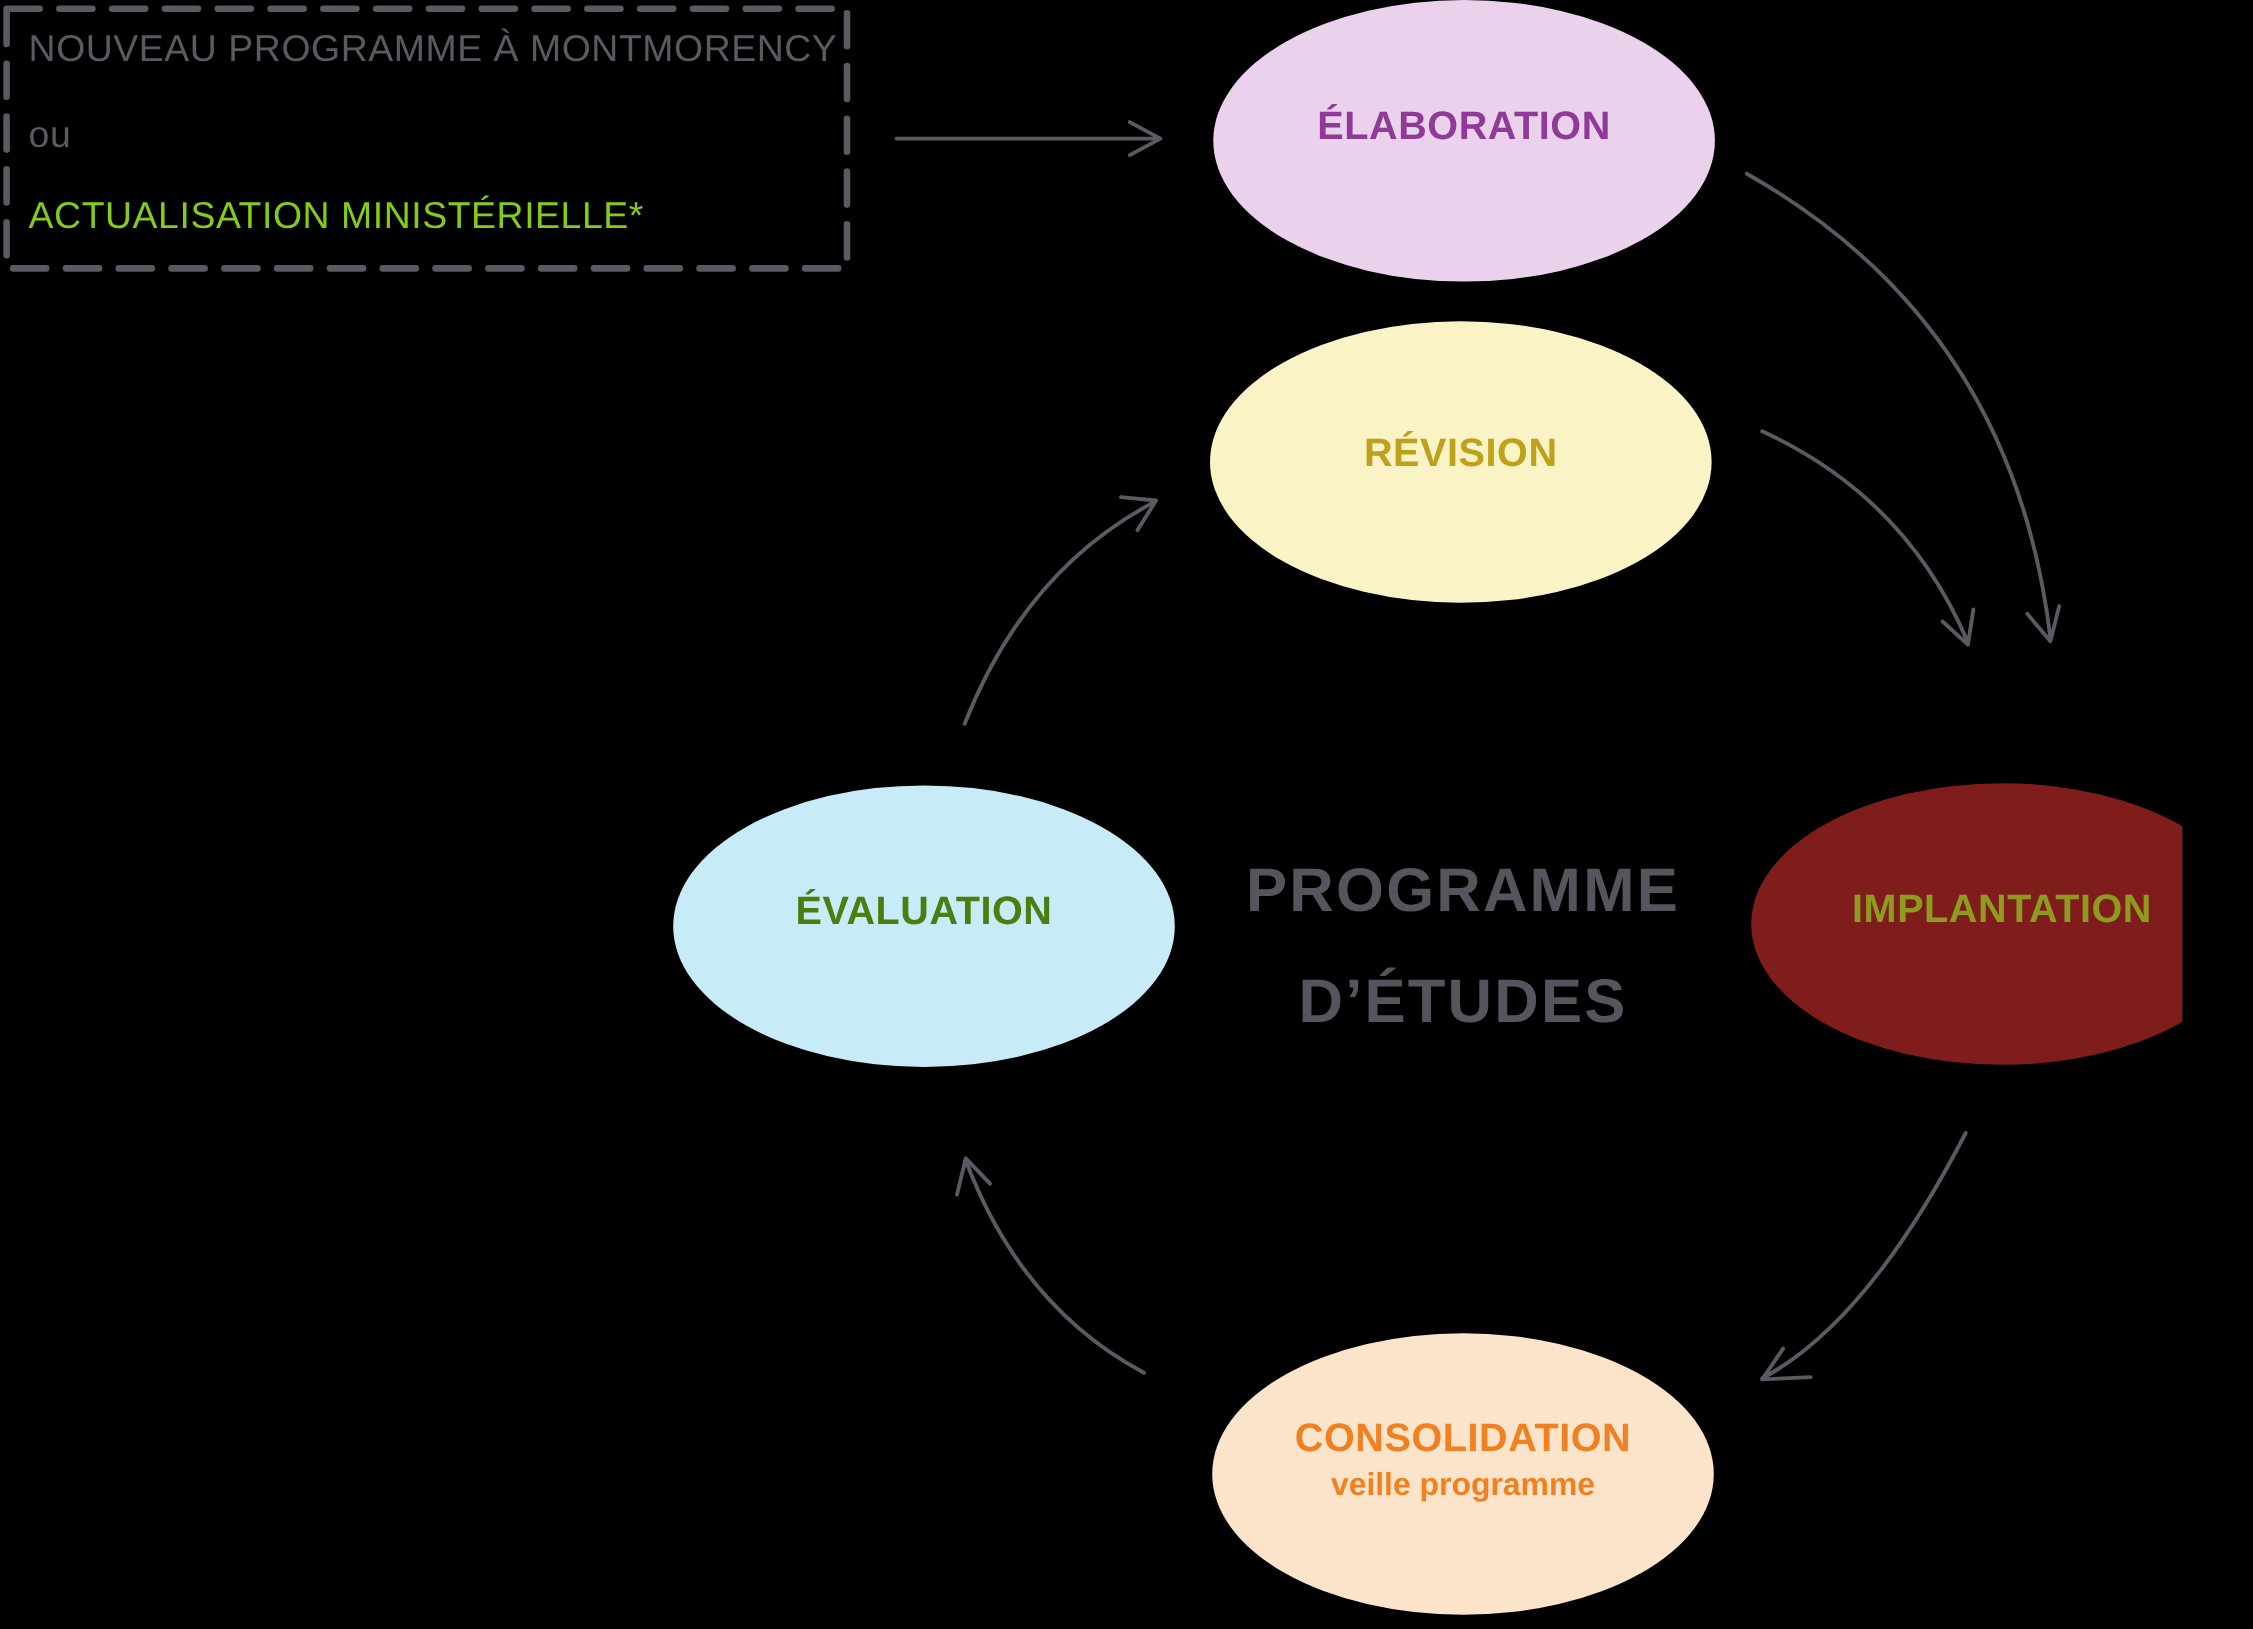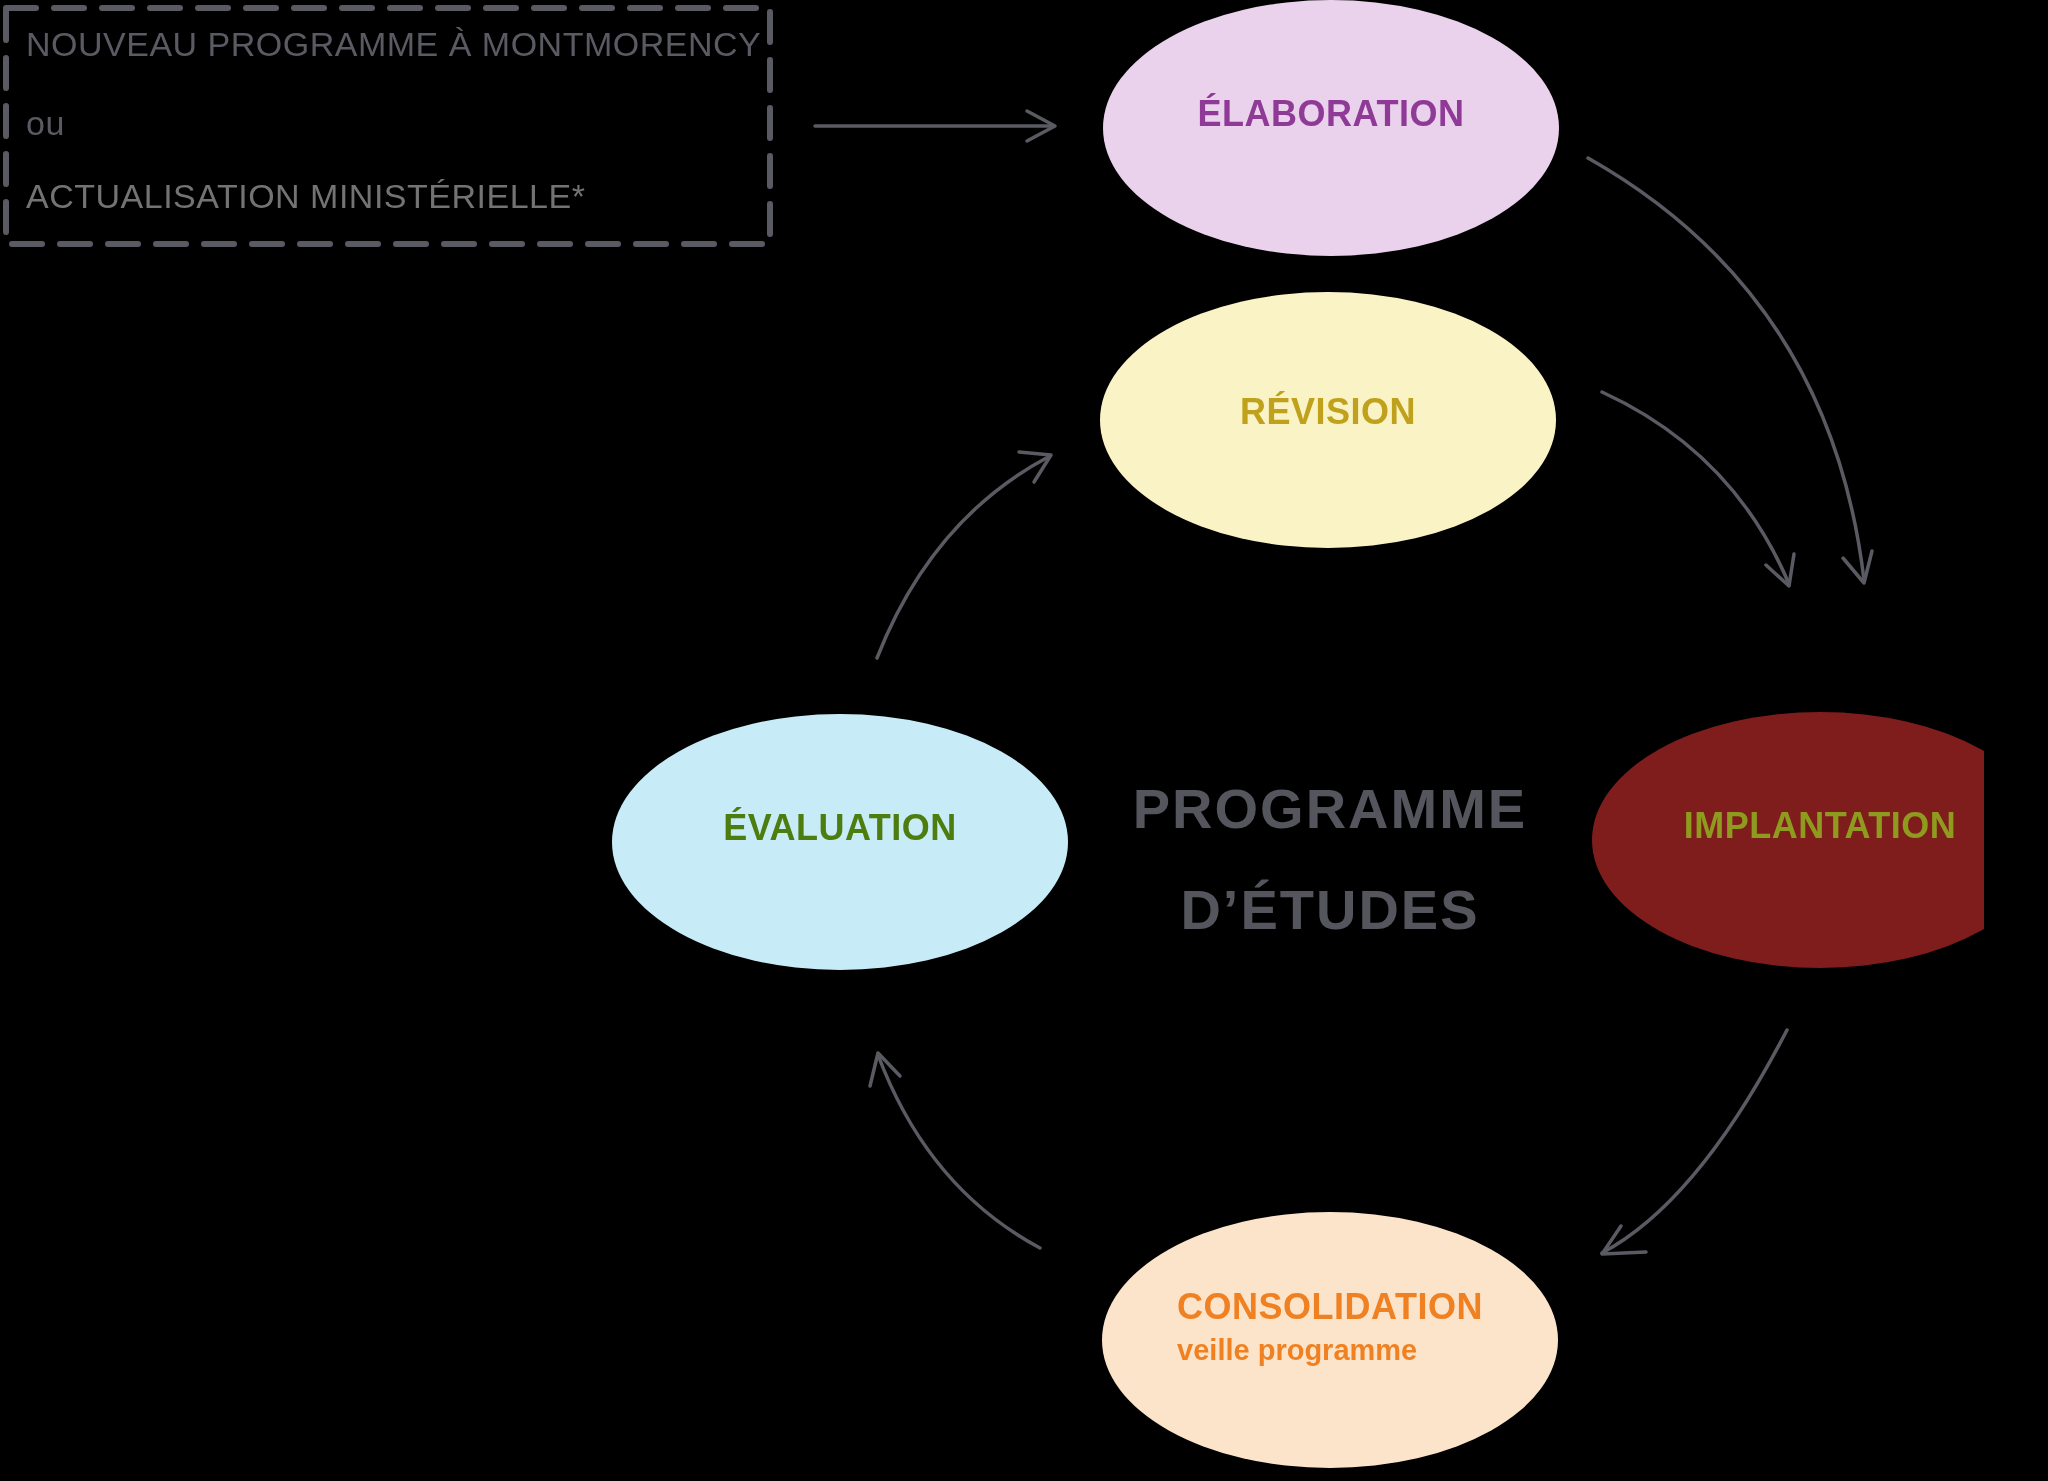--- a/index.html
+++ b/index.html
@@ -42,21 +42,21 @@
   .stage {
     position: absolute;
     width: 456px;
     height: 256px;
     border-radius: 50%;
     display: flex;
     align-items: center;
     justify-content: center;
   }
   .stage-label-block {
-    text-align: left;
+    text-align: center;
     transform: translateY(-14px);
   }
   .stage-label {
     font-size: 36px;
     font-weight: bold;
     letter-spacing: 0.5px;
     white-space: nowrap;
   }
   .stage-sublabel {
     font-size: 29px;
@@ -118,21 +118,21 @@
 
       <g stroke-width="3.5">
         <path d="M 877 658 Q 932 518 1050 456"></path>
         <path d="M 1019 452 L 1051 455 L 1034 482"></path>
       </g>
     </svg>
   </div>
 
   <div class="note-line note-line-1" style="color: rgb(90, 90, 99);">NOUVEAU PROGRAMME À MONTMORENCY</div>
   <div class="note-line note-line-2" style="color: rgb(90, 90, 99);">ou</div>
-  <div class="note-line note-line-3" style="color: #737373;">ACTUALISATION MINISTÉRIELLE*</div>
+  <div class="note-line note-line-3" style="color: #84cc16;">ACTUALISATION MINISTÉRIELLE*</div>
 
   <div class="stage stage-elaboration" style="background-color: rgb(234, 210, 236);">
     <div class="stage-label-block">
       <div class="stage-label" style="color: rgb(142, 58, 150);">ÉLABORATION</div>
     </div>
   </div>
 
   <div class="stage stage-revision" style="background-color: rgb(250, 243, 198);">
     <div class="stage-label-block">
       <div class="stage-label" style="color: rgb(191, 161, 27); margin-top: 12px;">RÉVISION</div>

